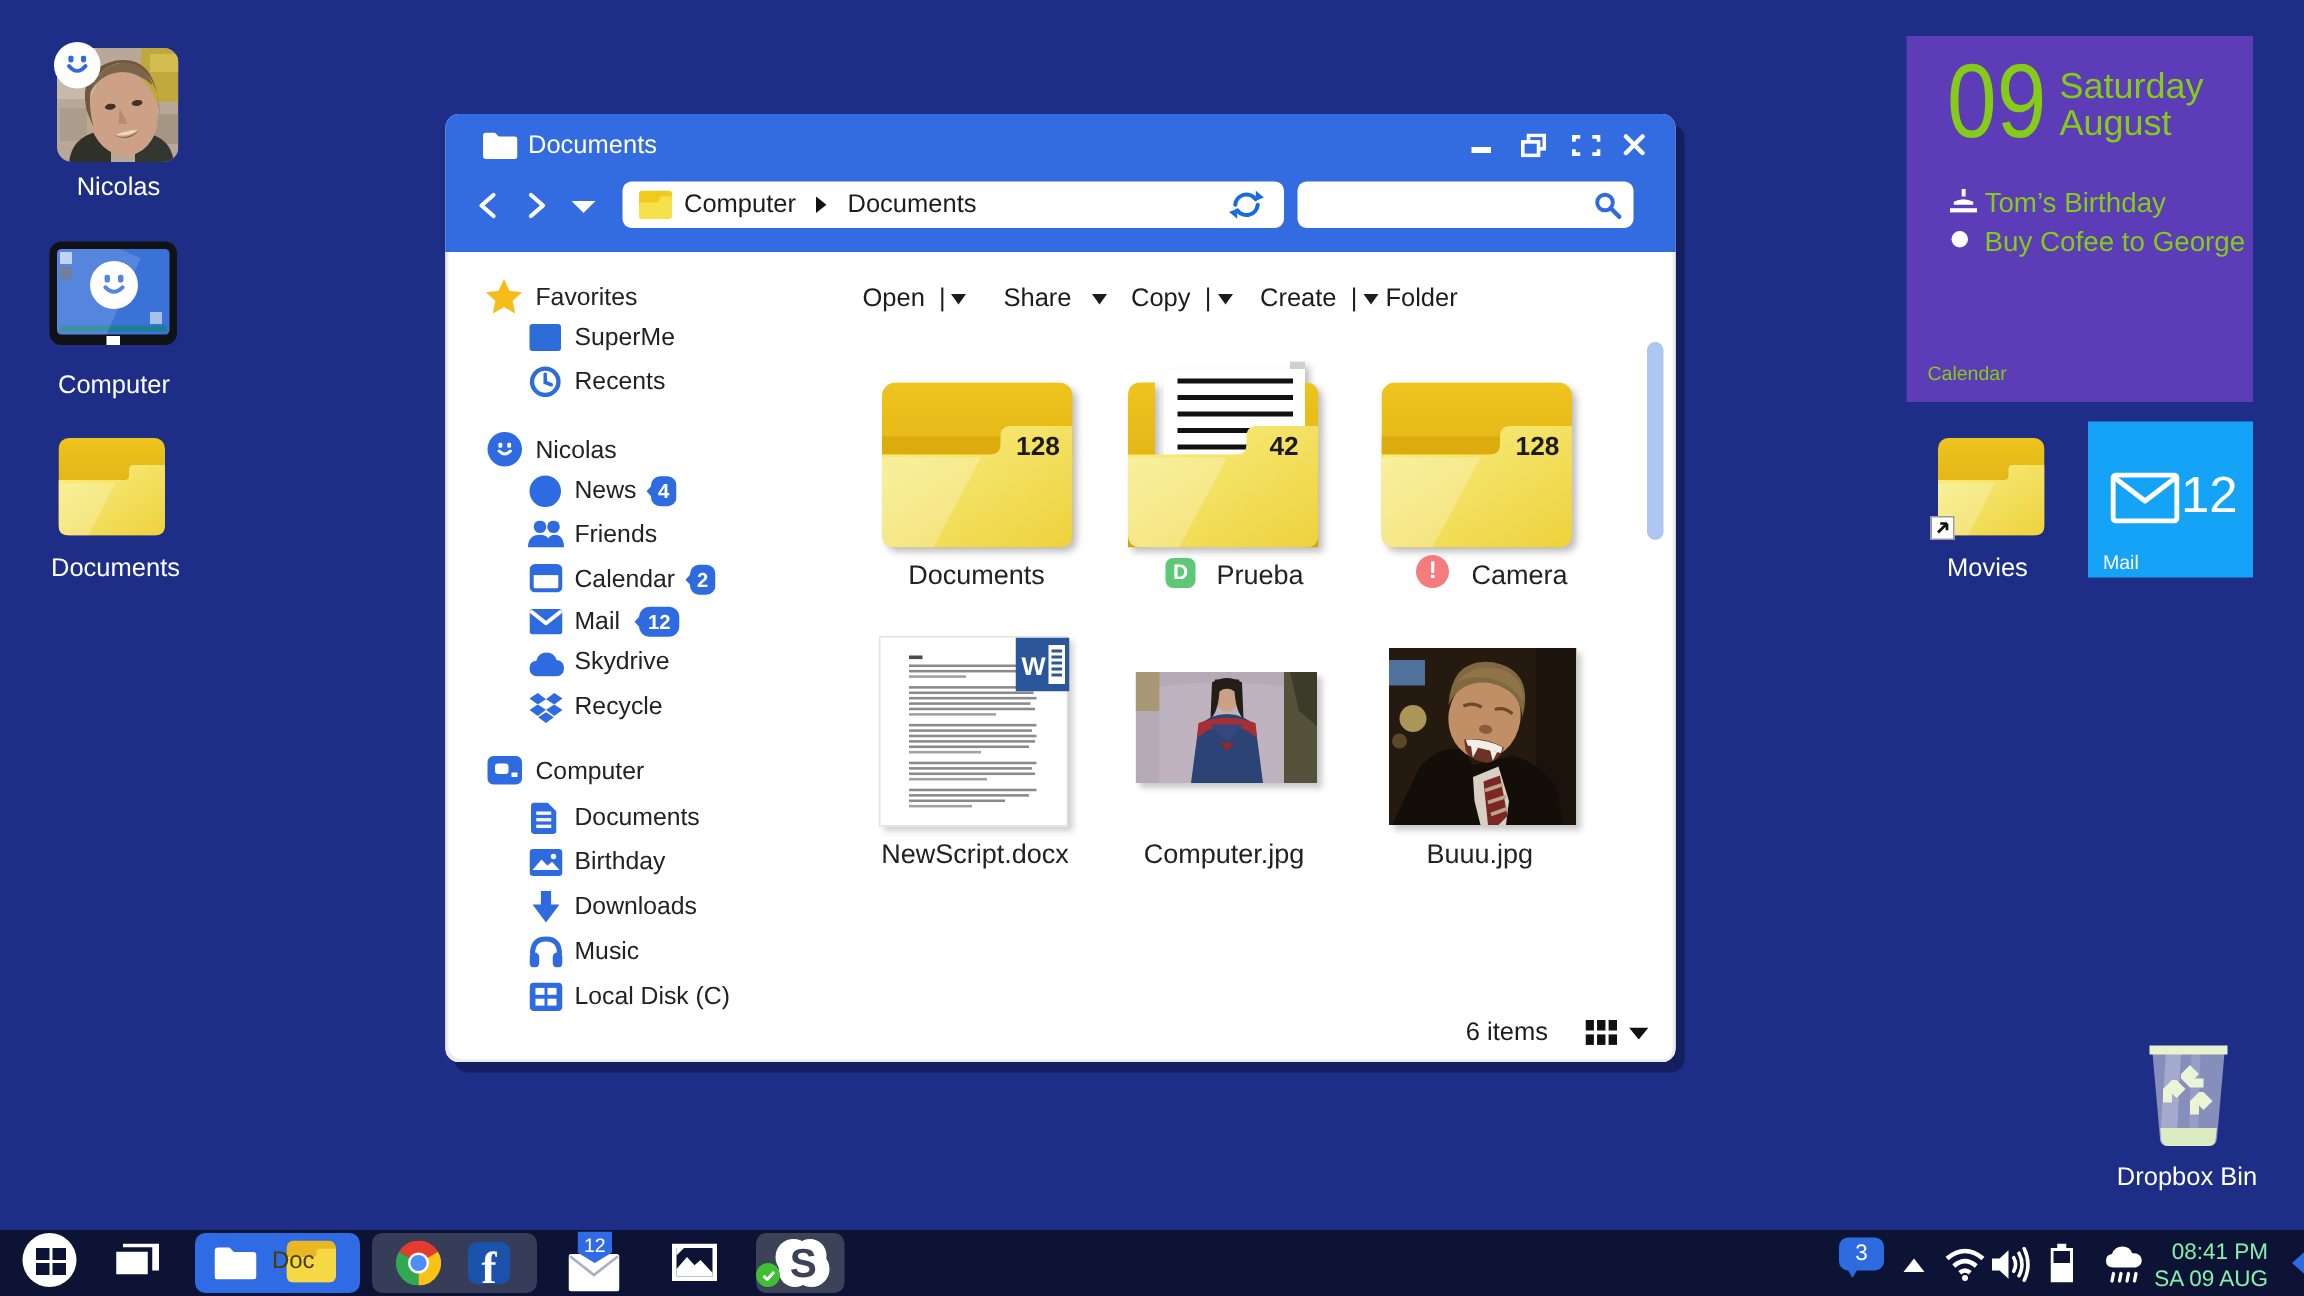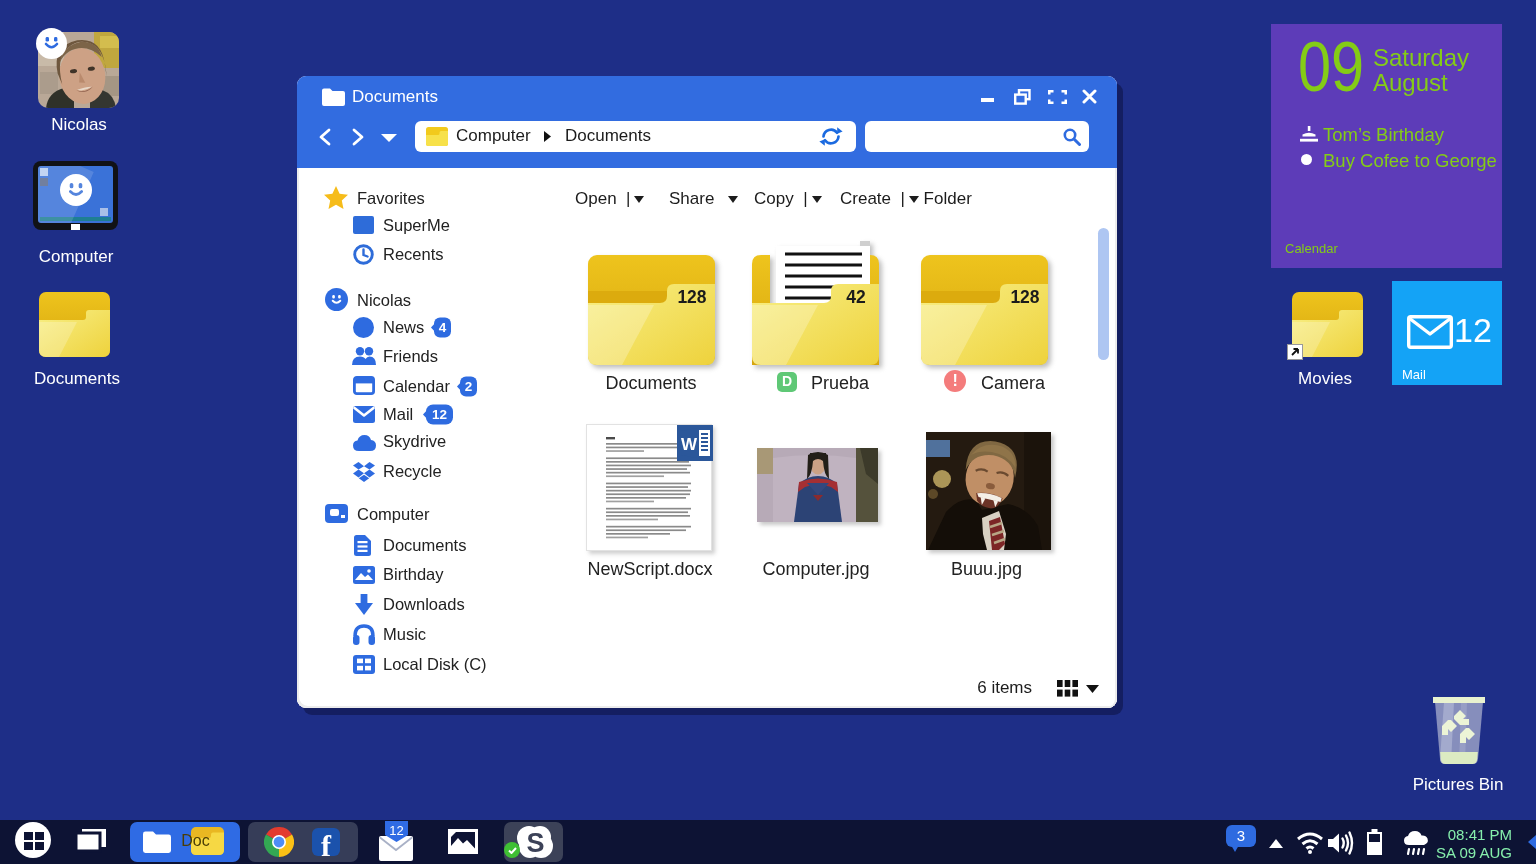--- a/index.html
+++ b/index.html
@@ -483,21 +483,21 @@
   <path d="M13 8 L23 8 L20 70 L14 70 Q9.5 70 9 65 Z" fill="#a3aacd"></path>
   <path d="M30 8 L36 8 L34 70 L28 70 Z" fill="#979ec5"></path>
   <rect x="2" y="3" width="52" height="6" fill="#e9f2cf"></rect>
   <path d="M9.2 58 L46.8 58 L46.2 65 Q45.8 70 41.5 70 L14.5 70 Q10.2 70 9.8 65 Z" fill="#dcebc2"></path>
   <g fill="#ecf4d6">
     <path d="M24 22 L30 16 L36 22 L33 25 L39 25 L39 31 L30 31 L24 25 Z" transform="translate(-1,0)"></path>
     <path d="M20 26 L26 32 L20 38 L17 35 L17 41 L11 41 L11 32 L17 26 Z"></path>
     <path d="M36 33 L42 39 L36 45 L33 42 L33 48 L27 48 L27 39 L33 33 Z" transform="translate(2,1)"></path>
   </g>
 </svg>
-<div class="lbl" style="left:1408px; top:775px; width:100px;">Pictures Bin</div>
+<div class="lbl" style="left:1408px; top:775px; width:100px;">Dropbox Bin</div>
 
 <div id="taskbar">
 
   <div class="abs" style="left:15px; top:2px; width:36px; height:36px; border-radius:50%; background:#fff;"></div>
   <div class="abs" style="left:23.5px; top:11.5px; width:9px; height:8px; background:#0d1334;"></div>
   <div class="abs" style="left:34.5px; top:11.5px; width:9px; height:8px; background:#0d1334;"></div>
   <div class="abs" style="left:23.5px; top:21.5px; width:9px; height:8px; background:#0d1334;"></div>
   <div class="abs" style="left:34.5px; top:21.5px; width:9px; height:8px; background:#0d1334;"></div>
 
   <svg class="abs" style="left:76px; top:9px;" width="30" height="24" viewBox="0 0 30 24">

